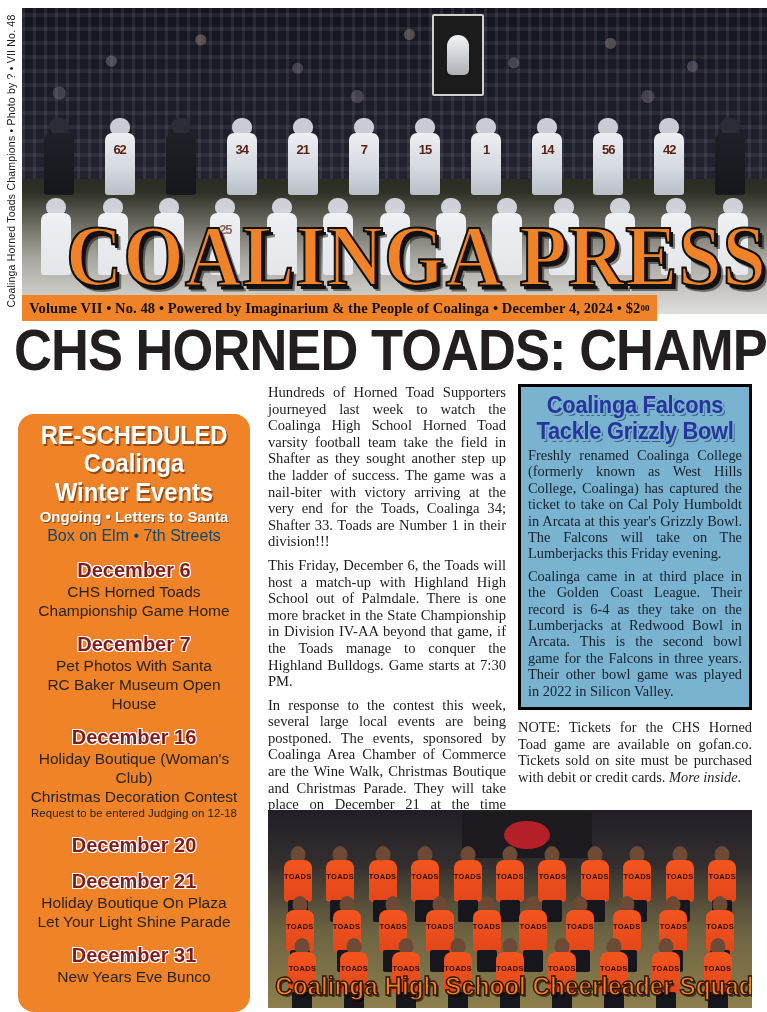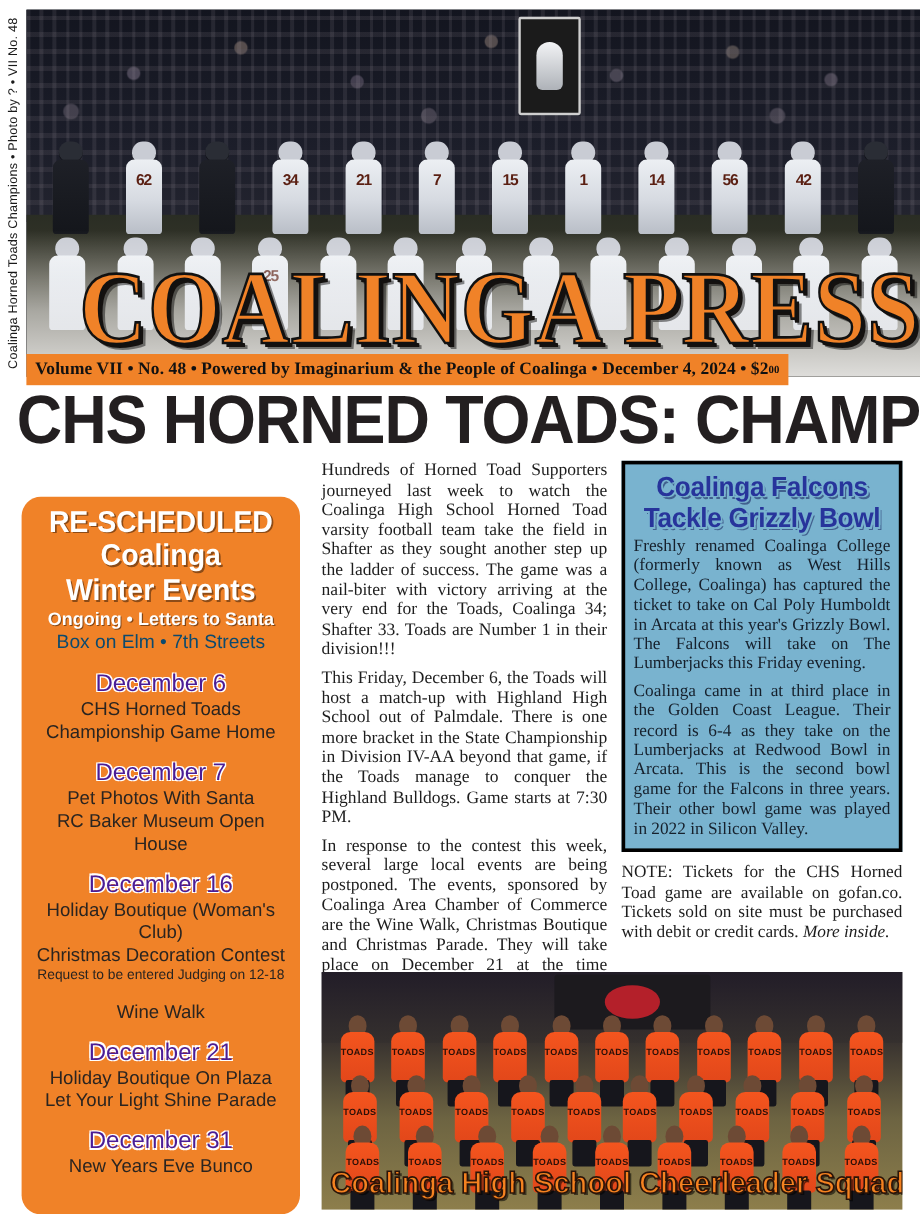--- a/index.html
+++ b/index.html
@@ -173,22 +173,22 @@
     font-family:"Liberation Sans", sans-serif;font-weight:700;
     font-size:15px;line-height:19px;color:#fff;
     text-shadow:1px 1px 0 rgba(40,20,5,.55);
   }
   .ev-sub2{
     font-family:"Liberation Sans", sans-serif;font-weight:400;
     font-size:16px;line-height:20px;color:#0c4a6e;
   }
   .ev-item{margin-top:13px;}
   .ev-date{
-    font-family:"Liberation Sans", sans-serif;font-weight:400;
-    font-size:20px;line-height:23px;color:#4c1d95;
+    font-family:"Liberation Sans", sans-serif;font-weight:700;
+    font-size:20px;line-height:23px;color:#7f1d1d;
     text-shadow:
       -1px -1px 0 #fff, 1px -1px 0 #fff,
       -1px  1px 0 #fff, 1px  1px 0 #fff;
   }
   .ev-line{
     font-family:"Liberation Sans", sans-serif;font-weight:400;
     font-size:15.5px;line-height:19px;color:#2a2420;
   }
   .ev-note{
     font-family:"Liberation Sans", sans-serif;font-weight:400;
@@ -470,21 +470,21 @@
     </div>
 
     <div class="ev-item">
       <div class="ev-date">December 16</div>
       <div class="ev-line">Holiday Boutique (Woman's Club)</div>
       <div class="ev-line">Christmas Decoration Contest</div>
       <div class="ev-note">Request to be entered Judging on 12-18</div>
     </div>
 
     <div class="ev-item">
-      <div class="ev-line">Wine Walk</div>
+      <div class="ev-date">December 20</div>
     </div>
 
     <div class="ev-item">
       <div class="ev-date">December 21</div>
       <div class="ev-line">Holiday  Boutique On Plaza</div>
       <div class="ev-line">Let Your Light Shine Parade</div>
     </div>
 
     <div class="ev-item">
       <div class="ev-date">December 31</div>

